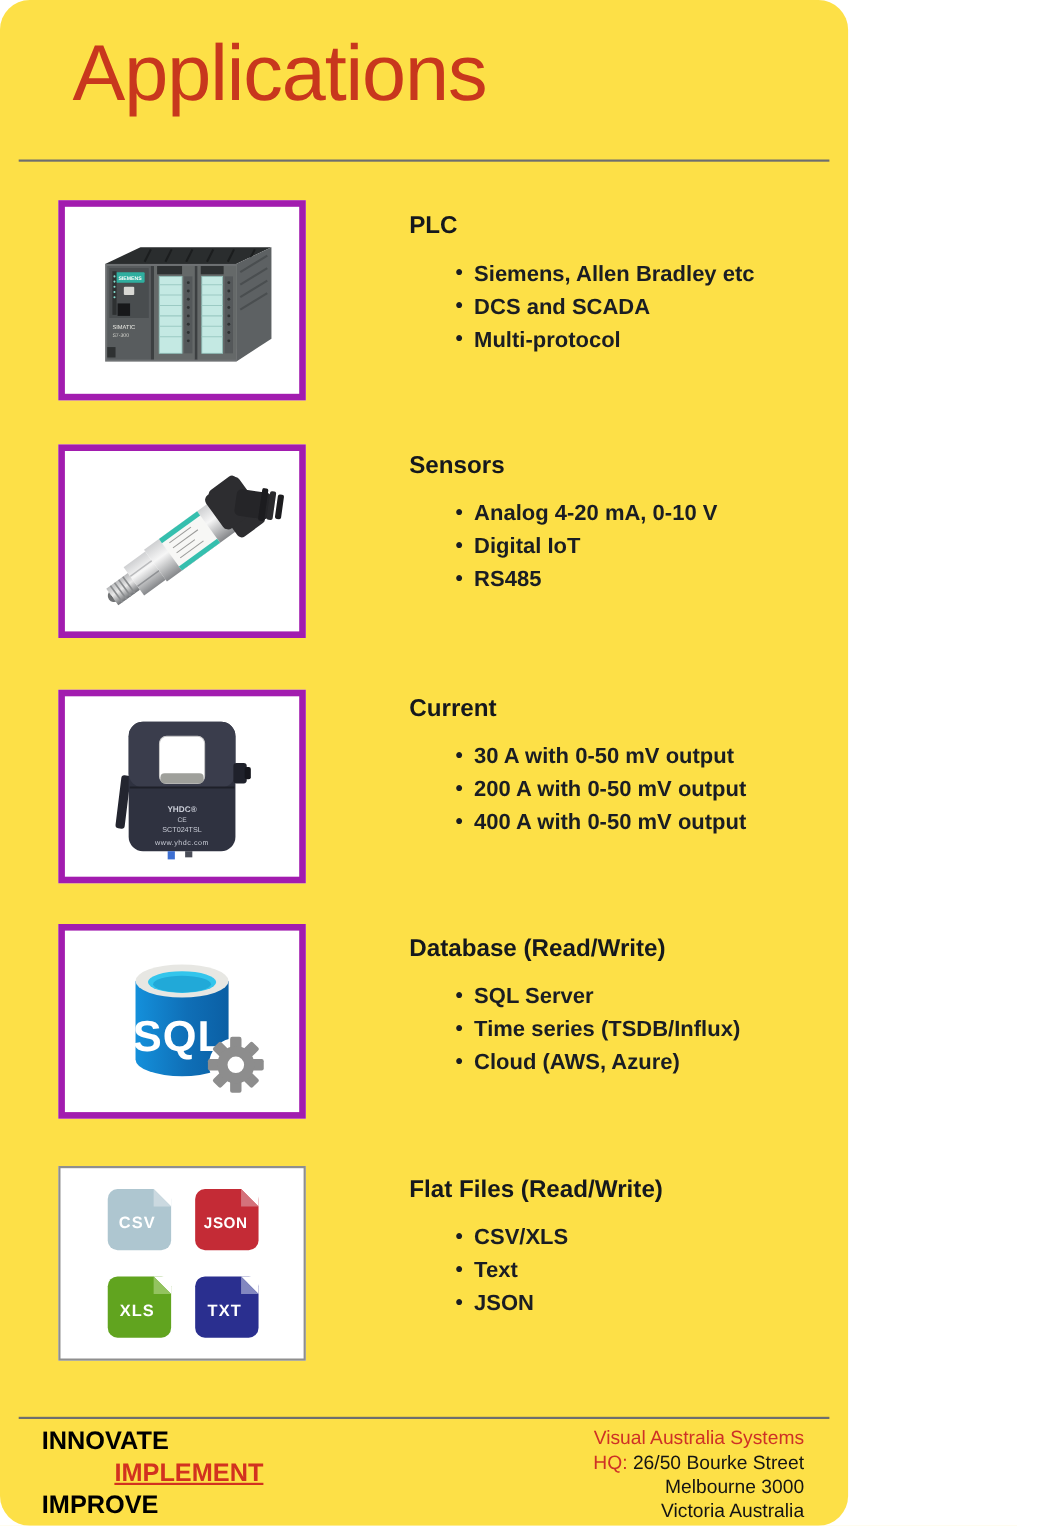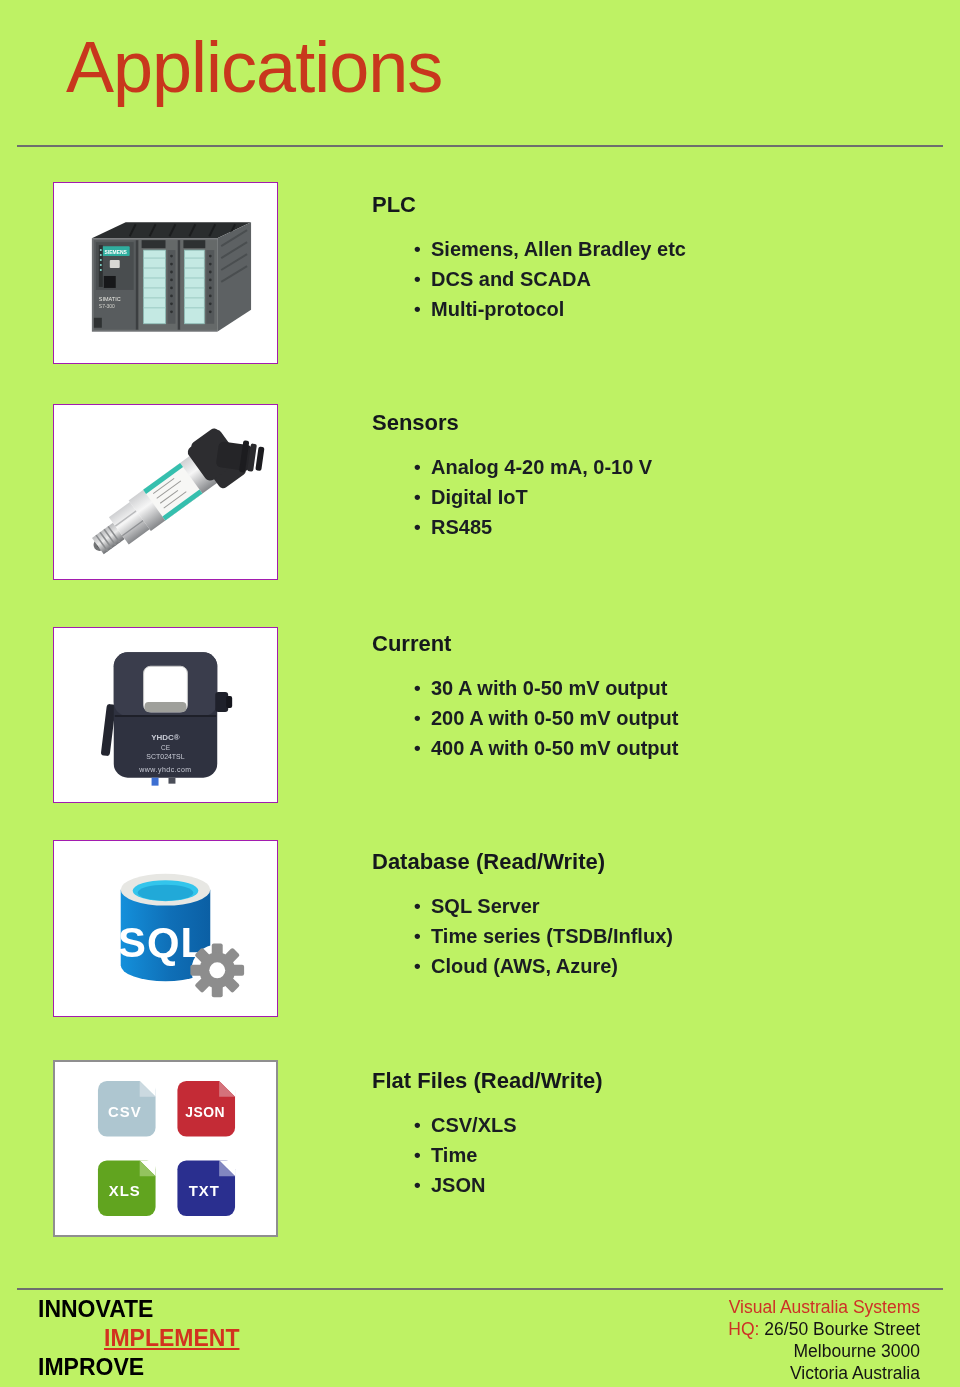--- a/index.html
+++ b/index.html
@@ -1,25 +1,25 @@
 <!DOCTYPE html>
 <html><head>
 <meta charset="utf-8">
 <style>
   html,body{margin:0;padding:0;background:#ffffff;}
-  .page{position:relative;width:960px;height:1387px;background:#bef264;overflow:hidden;
-        font-family:"Liberation Sans",sans-serif;color:#1a1d23;}
+  .page{position:relative;width:771px;height:1387px;background:#fde047;overflow:hidden;
+        font-family:"Liberation Sans",sans-serif;color:#1a1d23;border-radius:27px;}
 
   
   .title{position:absolute;left:66px;top:30px;font-size:72px;line-height:1.05;
          font-weight:400;color:#C8371D;letter-spacing:-1px;}
   .top-rule{position:absolute;left:17px;right:17px;top:145px;border-top:2px solid #6e6e6e;}
 
   
-  .imgbox{position:absolute;left:53px;width:225px;border:1px solid #a21caf;
+  .imgbox{position:absolute;left:53px;width:225px;border:6px solid #a21caf;
           background:#ffffff;box-sizing:border-box;padding:12px;}
   .box1{top:182px;height:182px}
   .box2{top:404px;height:176px}
   .box3{top:627px;height:176px}
   .box4{top:840px;height:177px}
   .box5{top:1060px;height:177px;border:2px solid #8f8f8f;padding:11px;}
   .imgbox svg{width:100%;height:100%;display:block;}
 
   
   .textblock{position:absolute;left:372px;width:545px;}
@@ -327,21 +327,21 @@
         <polygon points="42,0 58,0 58,16" fill="#ffffff"></polygon>
         <polygon points="42,0 58,16 42,16" fill="#8287C0"></polygon>
         <text x="27" y="36" font-size="15" font-weight="bold" fill="#ffffff" text-anchor="middle" letter-spacing="1">TXT</text>
       </g>
     </svg>
   </div>
   <div class="textblock txt5">
     <h2>Flat Files (Read/Write)</h2>
     <ul>
       <li>CSV/XLS</li>
-      <li>Time</li>
+      <li>Text</li>
       <li>JSON</li>
     </ul>
   </div>
 
   <div class="footer-rule"></div>
 
   <div class="tagline">
     <div class="l1">INNOVATE</div>
     <div class="l2">IMPLEMENT</div>
     <div class="l3">IMPROVE</div>

